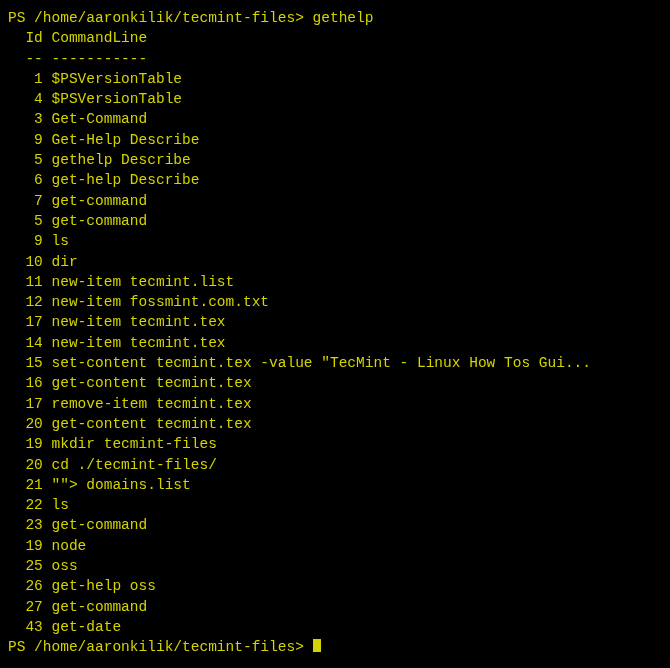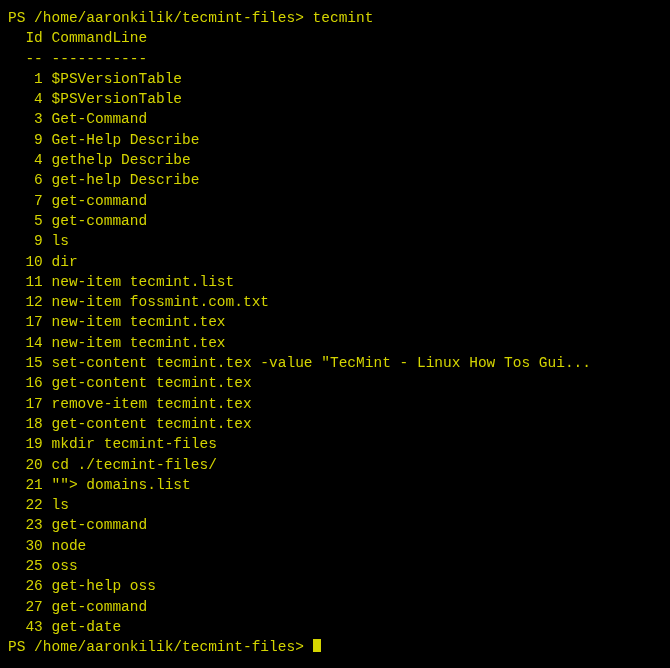--- a/index.html
+++ b/index.html
@@ -22,47 +22,47 @@
       display: inline-block;
       width: 8px;
       height: 16px;
       background: #d4d400;
       vertical-align: text-bottom;
     }
   </style>
 </head>
 <body>
 
-<div class="line"><span>PS /home/aaronkilik/tecmint-files&gt; </span><span>tecmint</span></div>
+<div class="line"><span>PS /home/aaronkilik/tecmint-files&gt; </span><span>gethelp</span></div>
 <div class="line"></div>
 <div class="line">  Id CommandLine</div>
 <div class="line">  -- -----------</div>
 <div class="line">   1 $PSVersionTable</div>
 <div class="line">   4 $PSVersionTable</div>
 <div class="line">   3 Get-Command</div>
 <div class="line">   9 Get-Help Describe</div>
-<div class="line">   4 gethelp Describe</div>
+<div class="line">   5 gethelp Describe</div>
 <div class="line">   6 get-help Describe</div>
 <div class="line">   7 get-command</div>
 <div class="line">   5 get-command</div>
 <div class="line">   9 ls</div>
 <div class="line">  10 dir</div>
 <div class="line">  11 new-item tecmint.list</div>
 <div class="line">  12 new-item fossmint.com.txt</div>
 <div class="line">  17 new-item tecmint.tex</div>
 <div class="line">  14 new-item tecmint.tex</div>
 <div class="line">  15 set-content tecmint.tex -value "TecMint - Linux How Tos Gui...</div>
 <div class="line">  16 get-content tecmint.tex</div>
 <div class="line">  17 remove-item tecmint.tex</div>
-<div class="line">  18 get-content tecmint.tex</div>
+<div class="line">  20 get-content tecmint.tex</div>
 <div class="line">  19 mkdir tecmint-files</div>
 <div class="line">  20 cd ./tecmint-files/</div>
 <div class="line">  21 ""&gt; domains.list</div>
 <div class="line">  22 ls</div>
 <div class="line">  23 get-command</div>
-<div class="line">  30 node</div>
+<div class="line">  19 node</div>
 <div class="line">  25 oss</div>
 <div class="line">  26 get-help oss</div>
 <div class="line">  27 get-command</div>
 <div class="line">  43 get-date</div>
 <div class="line"></div>
 <div class="line"></div>
 <div class="line"><span>PS /home/aaronkilik/tecmint-files&gt; </span><span class="cursor"></span></div>
 
 </body></html>

